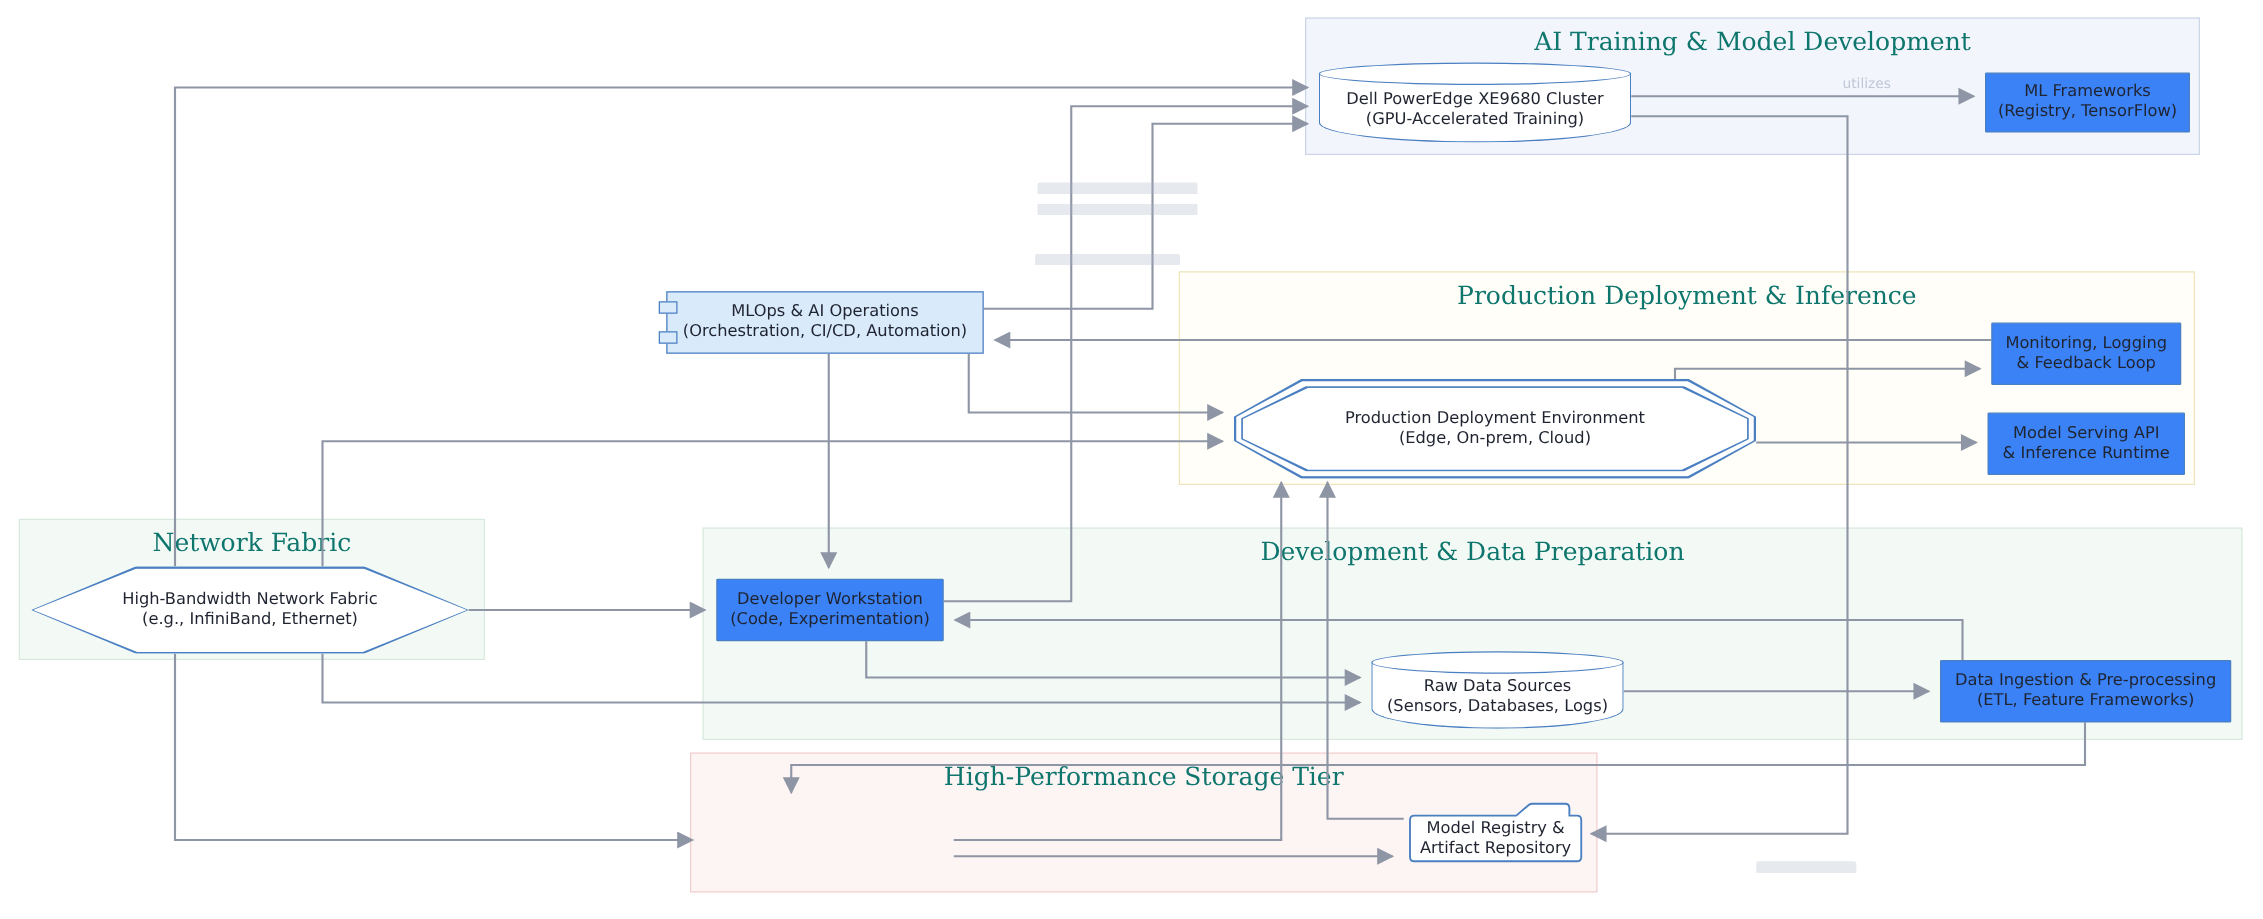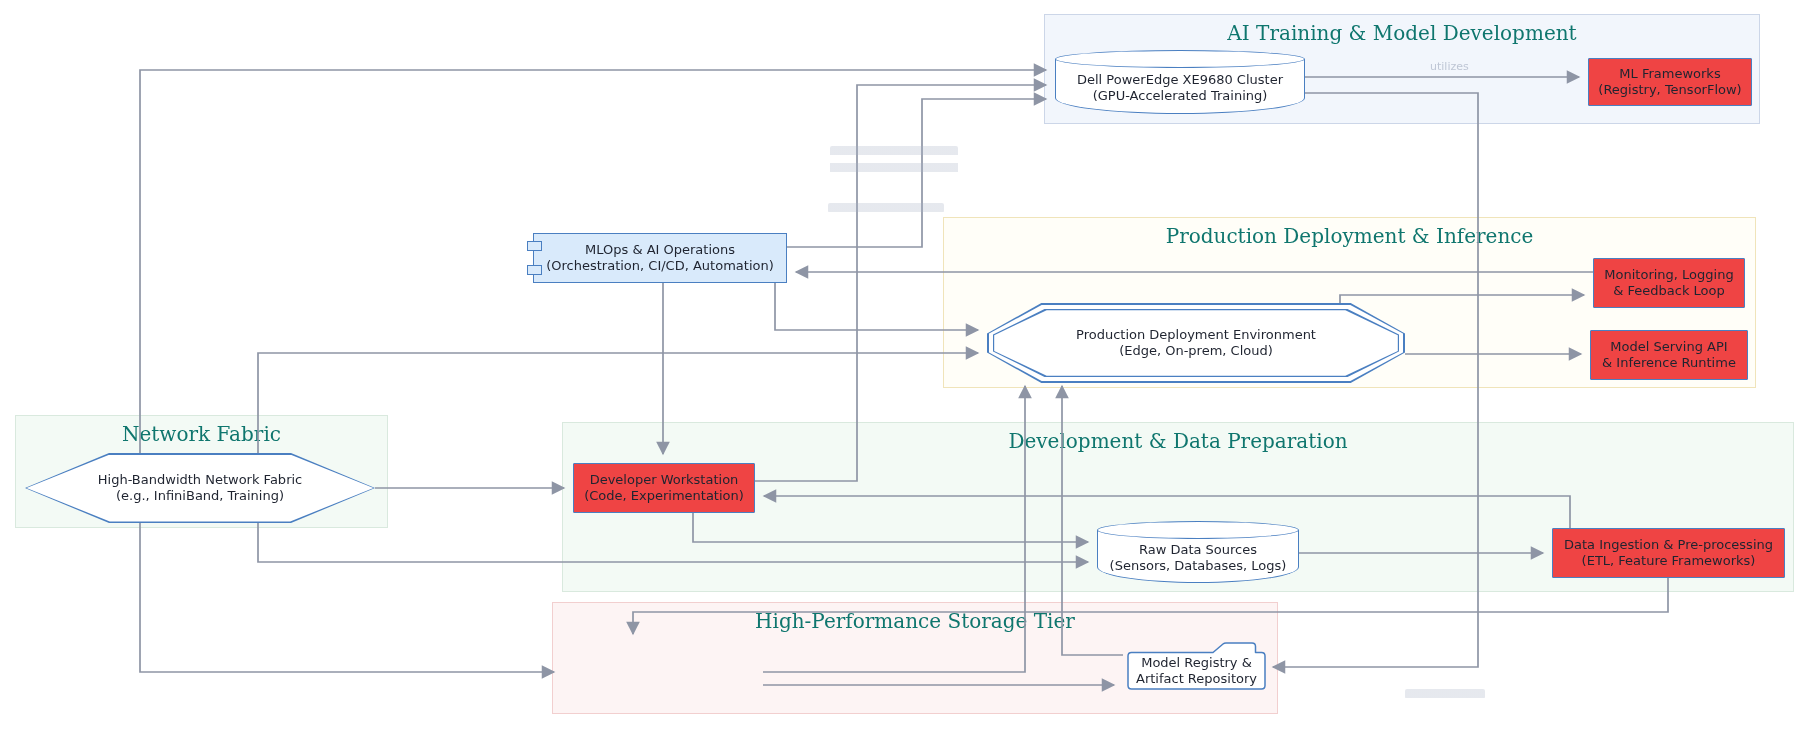--- a/index.html
+++ b/index.html
@@ -10,21 +10,21 @@
   .cluster .ctitle{position:absolute;top:6px;left:0;right:0;text-align:center;
       font-family:"DejaVu Serif","Liberation Serif",serif;font-size:20px;color:#0f766e;}
   .cl-blue  {background:#f2f6fc;border-color:#ccd6e8;}
   .cl-yellow{background:#fffef8;border-color:#f0e4ba;}
   .cl-green {background:#f3faf5;border-color:#d9e9de;}
   .cl-pink  {background:#fdf4f4;border-color:#f2cfcf;}
   
   .node{position:absolute;box-sizing:border-box;z-index:2;color:#1f2430;}
   .nlabel{position:absolute;inset:0;display:flex;flex-direction:column;align-items:center;
       justify-content:center;text-align:right;font-size:13px;line-height:1.25;z-index:5;}
-  .rectn{background:#ef4444;border:1.4px solid #4a7fc1;border-radius:1px;}
+  .rectn{background:#3b82f6;border:1.4px solid #4a7fc1;border-radius:1px;}
   
   .cyl-body{position:absolute;left:0;right:0;top:9px;bottom:0;background:#fff;
       border:1.4px solid #4a7fc1;border-top:none;
       border-radius:0 0 50% 50% / 0 0 16px 16px;}
   .cyl-top{position:absolute;left:0;right:0;top:0;height:18px;background:#fff;
       border:1.4px solid #4a7fc1;border-radius:50%;box-sizing:border-box;}
   .cyl .nlabel{top:12px;}
   
   .component{background:#d9eafb;border:1.4px solid #4a7fc1;}
   .component .tab{position:absolute;left:-7px;width:13px;height:8px;background:#d9eafb;
@@ -37,21 +37,21 @@
   .o{position:absolute;clip-path:polygon(13% 0,87% 0,100% 38%,100% 62%,87% 100%,13% 100%,0 62%,0 38%);}
   .o1{inset:0;background:#4a7fc1;} .o2{inset:1.6px;background:#fff;}
   .o3{inset:5.6px;background:#4a7fc1;} .o4{inset:7.2px;background:#fff;}
   
   .folder svg{position:absolute;inset:0;}
   .folder .nlabel{top:10px;}
   
   #edges{position:absolute;inset:0;z-index:1;pointer-events:none;}
   #edges polyline{fill:none;stroke:#8e95a5;stroke-width:1.7px;}
   .faint-label{position:absolute;font-size:11px;color:rgba(148,158,180,0.55);z-index:2;
-      font-family:"DejaVu Sans",sans-serif;}
+      font-family:"DejaVu Sans",sans-serif;margin-left:44px;}
   .smudge{position:absolute;border-radius:2px;z-index:2;
       background:repeating-linear-gradient(to bottom,rgba(165,175,195,0.28) 0 9px,transparent 9px 17px);}
 </style>
 </head>
 <body>
 
 <div id="canvas">
 
   <div class="cluster cl-blue" style="left:1044px;top:14px;width:716px;height:110px">
     <div class="ctitle">AI Training &amp; Model Development</div>
@@ -151,21 +151,21 @@
       <span>Model Serving API</span>
       <span>&amp; Inference Runtime</span>
     </div>
   </div>
 
   <div class="node" style="left:25px;top:453px;width:350px;height:70px">
     <div class="hx hx1"></div>
     <div class="hx hx2"></div>
     <div class="nlabel">
       <span>High-Bandwidth Network Fabric</span>
-      <span>(e.g., InfiniBand, Training)</span>
+      <span>(e.g., InfiniBand, Ethernet)</span>
     </div>
   </div>
 
   <div class="node cyl" style="left:1097px;top:521px;width:202px;height:62px">
     <div class="cyl-body"></div>
     <div class="cyl-top"></div>
     <div class="nlabel">
       <span>Raw Data Sources</span>
       <span>(Sensors, Databases, Logs)</span>
     </div>

